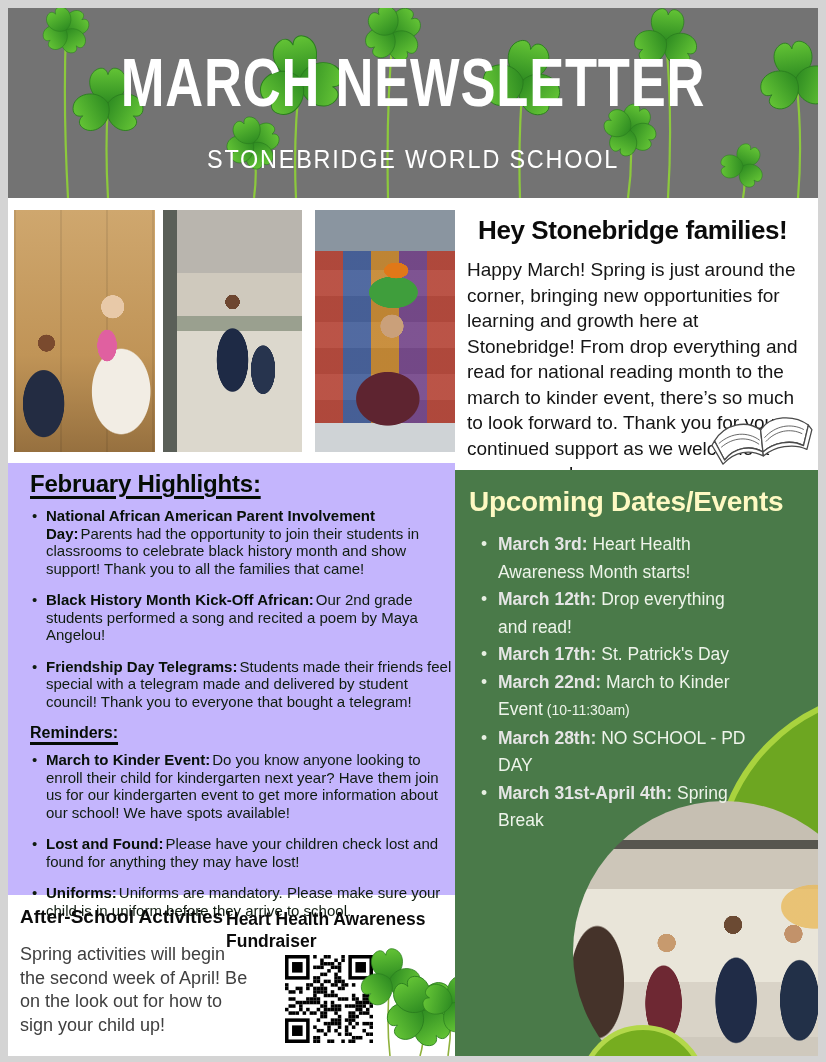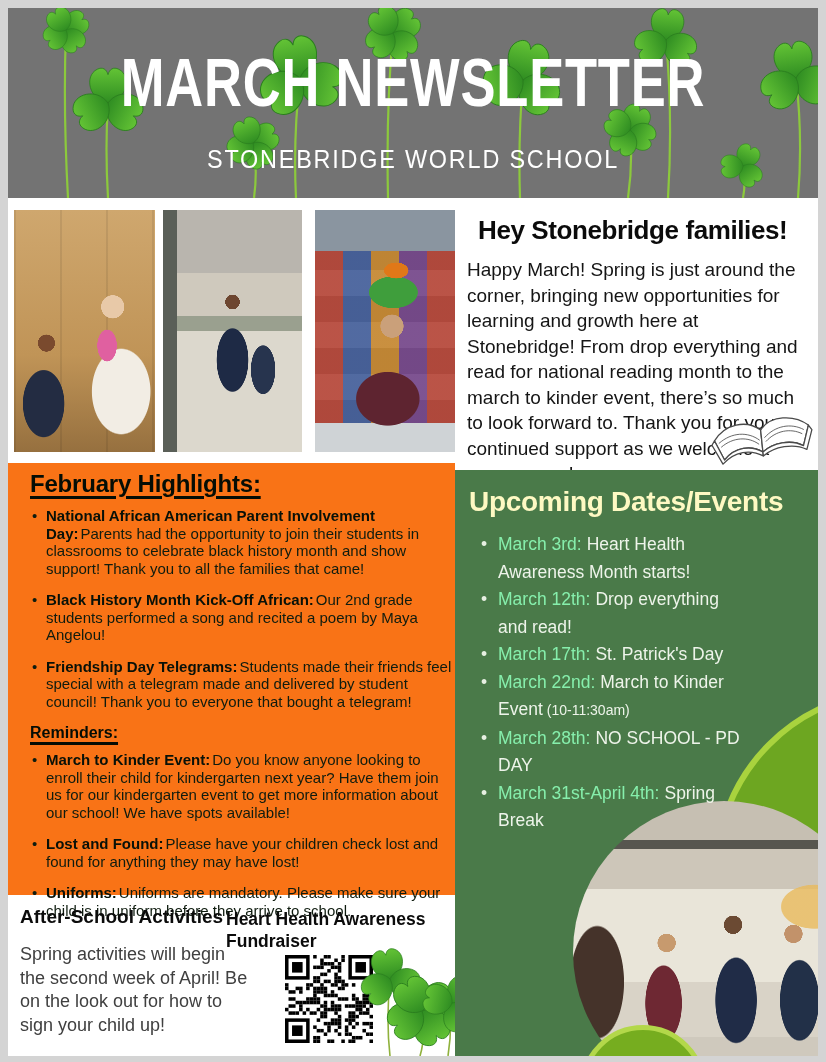--- a/index.html
+++ b/index.html
@@ -41,38 +41,38 @@
       repeating-linear-gradient(90deg, rgba(200,60,40,.75) 0 28px, rgba(60,90,160,.75) 28px 56px, rgba(220,140,30,.75) 56px 84px, rgba(120,60,140,.75) 84px 112px),
       repeating-linear-gradient(0deg, rgba(255,255,255,.18) 0 26px, rgba(0,0,0,.18) 26px 52px),#7a8590}
 
   
   .intro{position:absolute;left:459px;top:196px;width:342px}
   .intro h2{margin:11px;font-size:26px;font-weight:800;color:#0b0b0b;letter-spacing:-.4px;white-space:nowrap}
   .intro p{margin:6px 0 0;font-size:19px;line-height:25.5px;color:#151515;width:336px}
   .book{position:absolute;left:240px;top:208px;transform:rotate(-6deg)}
 
   
-  .highlights{position:absolute;left:0;top:455px;width:447px;height:432px;background:#f97316;color:#0d180d}
+  .highlights{position:absolute;left:0;top:455px;width:447px;height:432px;background:#c4b5fd;color:#0d180d}
   .highlights .inner{padding:7px 6px 0 22px}
   h3.sec{margin:0;font-weight:800;color:#050d05;text-decoration:underline;
          text-decoration-thickness:2.5px;text-underline-offset:4px}
   h3.h1s{font-size:24px;letter-spacing:-.2px}
   h3.h2s{font-size:16px;margin-top:12px}
   ul.bul{list-style:none;margin:9px 0 0;padding:0}
   ul.bul li{position:relative;padding-left:16px;font-size:15px;line-height:17.5px;margin-bottom:14px;width:406px;color:#0f1c0f}
   ul.bul li::before{content:"•";position:absolute;left:2px;top:0}
   ul.bul b{font-weight:700;color:#081108;margin-right:2px}
 
   
   .events{position:absolute;left:447px;top:462px;width:363px;height:586px;background:#4a7a49;overflow:hidden}
   .events h2{position:relative;z-index:6;margin:0;padding:16px 0 0 14px;font-size:28px;font-weight:700;color:#fef9c3;letter-spacing:-.3px;white-space:nowrap}
   .events ul{position:relative;z-index:6;list-style:none;margin:13px 0 0;padding:0 0 0 26px;width:300px}
   .events li{position:relative;padding-left:17px;font-size:17.5px;line-height:27.5px;color:#eef4ea}
   .events li::before{content:"•";position:absolute;left:0;top:0;color:#e7efe2}
-  .events b{color:#86efac;font-weight:400;margin-right:5px}
+  .events b{color:#e5e5e5;font-weight:700;margin-right:5px}
   .ev-text{white-space:pre-line}
   .ev-note{font-size:14px;margin-left:4px}
   .circle{position:absolute;border-radius:50%}
   .lime-big{left:258px;top:218px;width:358px;height:358px;background:#6da621;border:6px solid #a9d33e;z-index:1}
   .photo-circle{left:118px;top:331px;width:302px;height:302px;z-index:2;background:
       radial-gradient(circle 15px at 31% 47%, #c79a6e 0 60%, transparent 62%),
       radial-gradient(circle 15px at 53% 41%, #6b4a33 0 60%, transparent 62%),
       radial-gradient(circle 15px at 73% 44%, #c2926a 0 60%, transparent 62%),
       radial-gradient(ellipse 30px 62px at 30% 67%, #6e2833 0 60%, transparent 62%),
       radial-gradient(ellipse 34px 70px at 54% 66%, #202c47 0 60%, transparent 62%),

